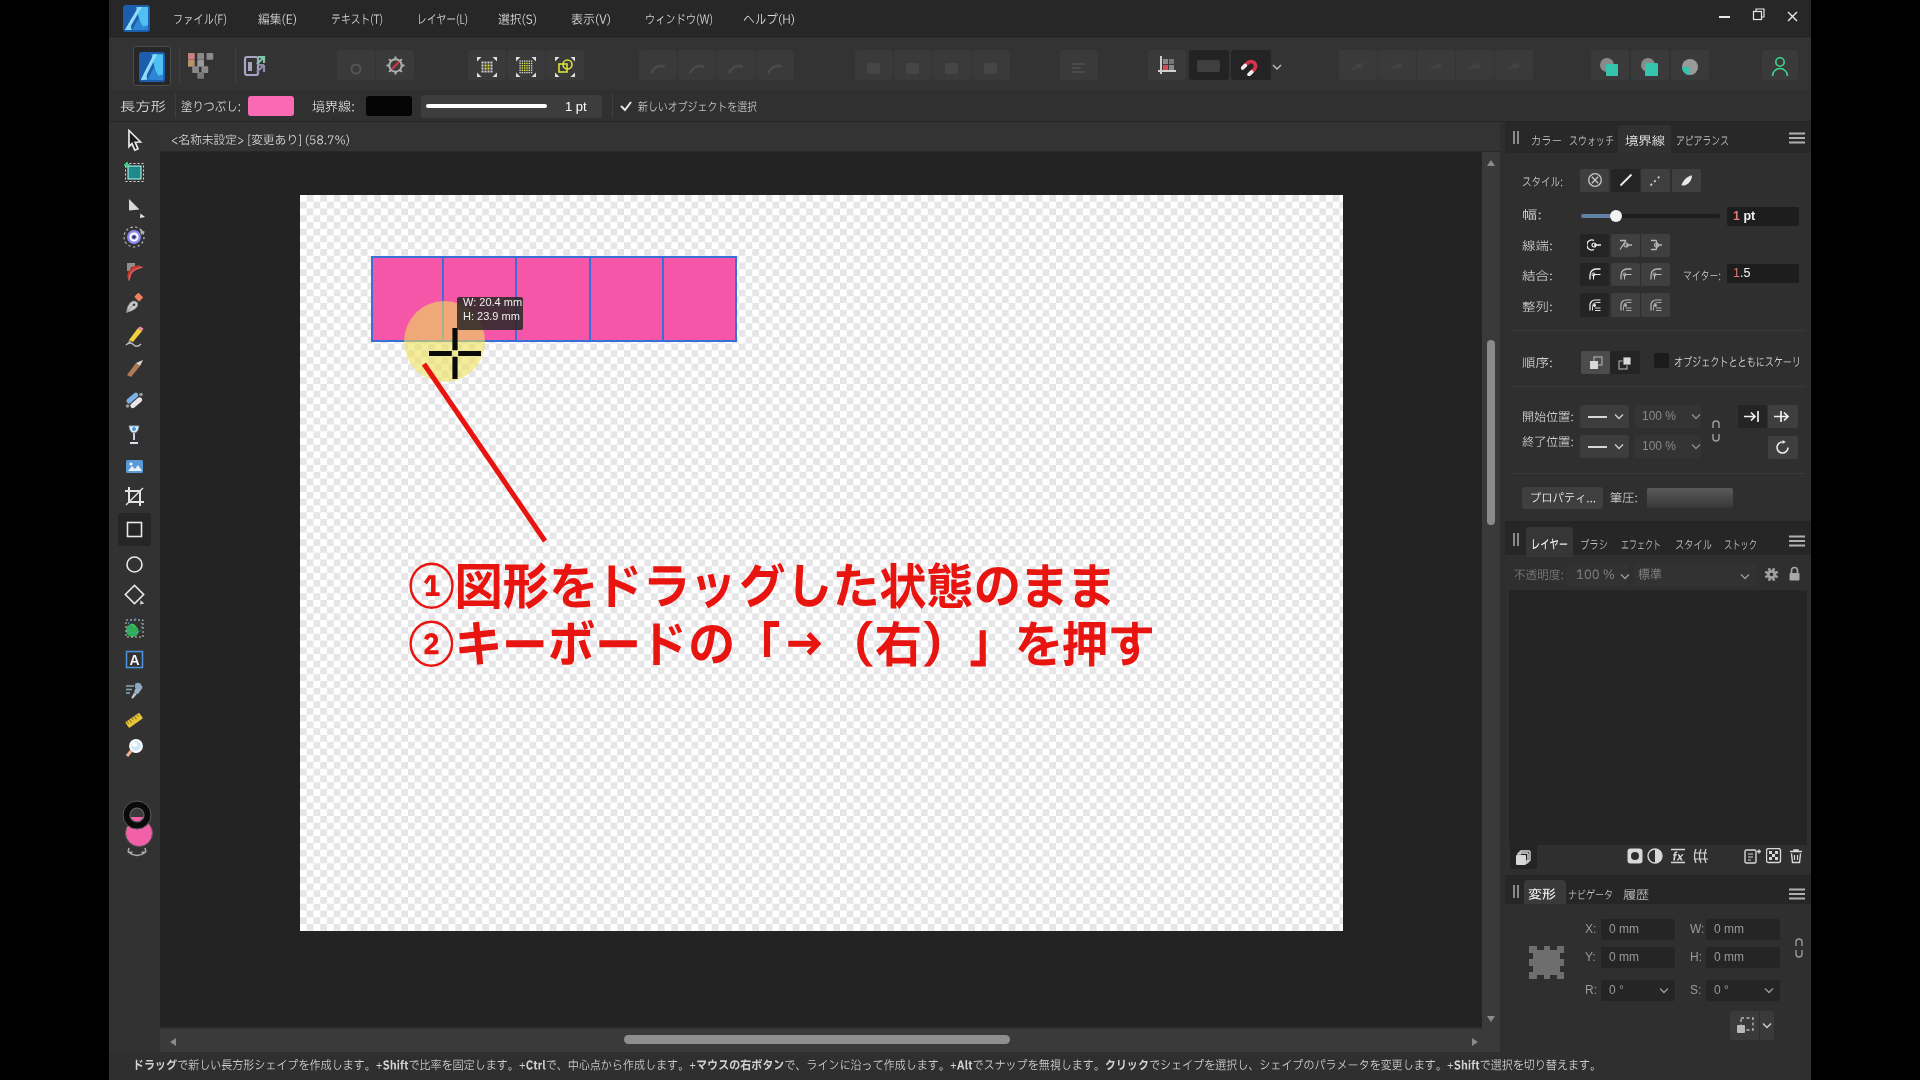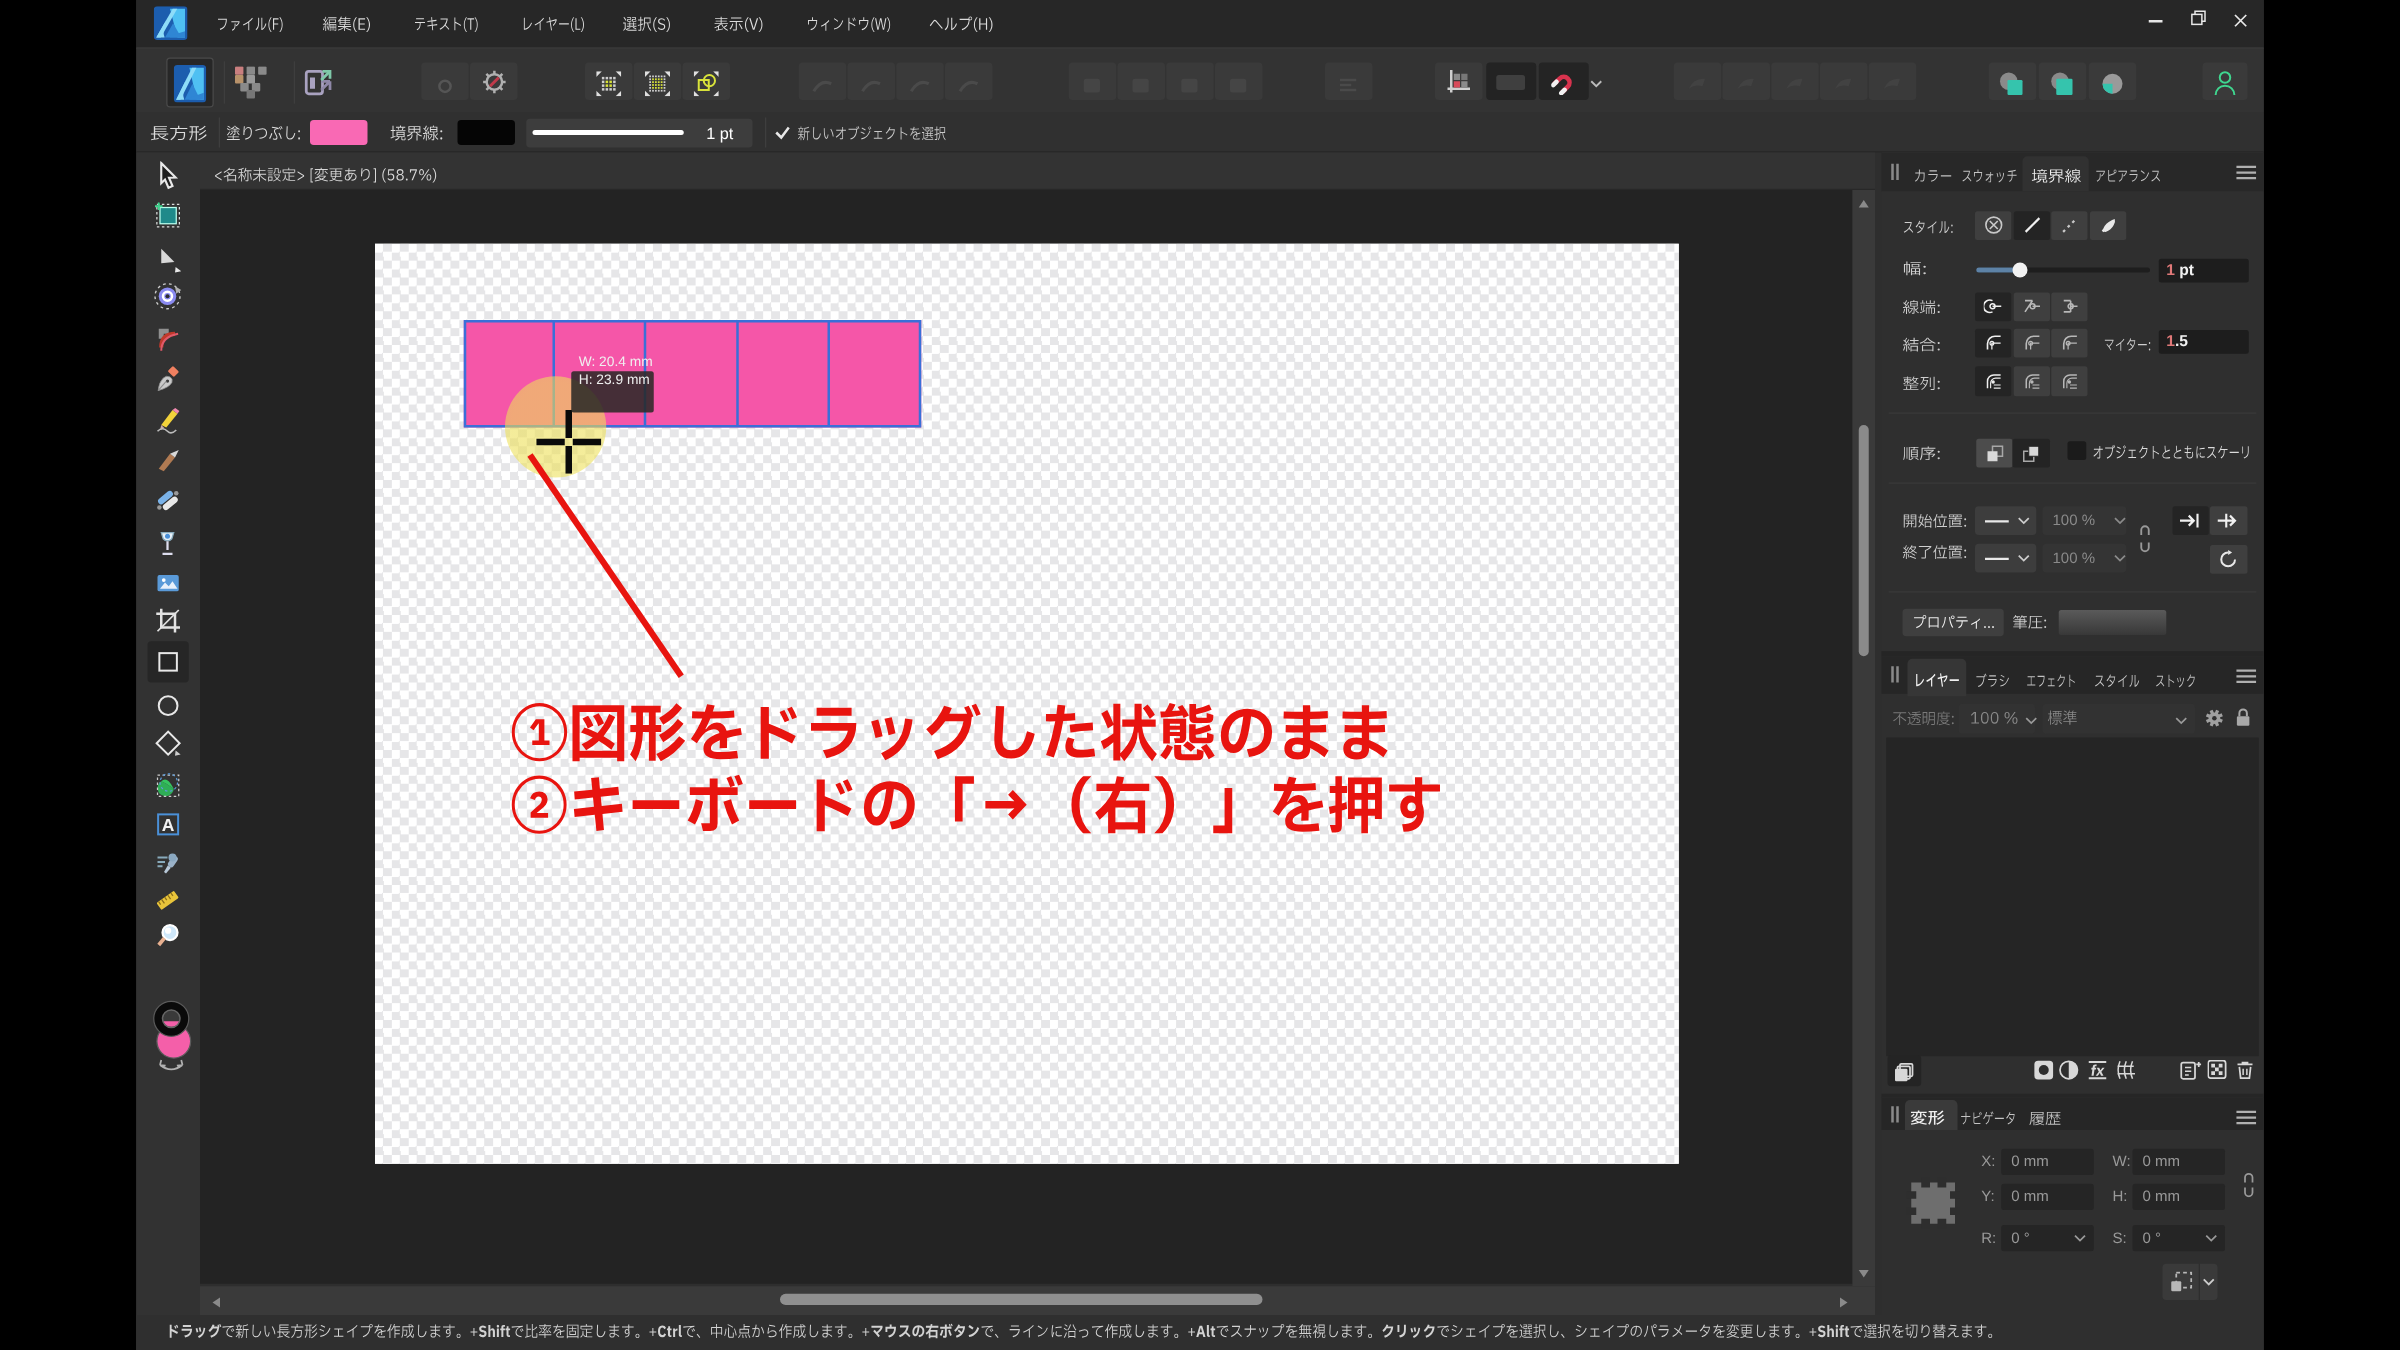--- a/index.html
+++ b/index.html
@@ -436,21 +436,21 @@
       <div class="abs" style="left:429px;top:105px;width:2px;height:84px;background:#3a6fd8"></div>
       <div class="abs" style="left:502px;top:105px;width:2px;height:84px;background:#3a6fd8"></div>
       <div class="abs" style="left:244px;top:149px;width:81px;height:81px;border-radius:50%;background:radial-gradient(circle, rgba(237,224,88,0.6) 62%, rgba(237,224,88,0.55) 84%, rgba(237,224,88,0) 100%)"></div>
       <svg class="abs" style="left:269px;top:176px" width="52" height="51" viewBox="0 0 52 51">
 <g stroke="#0a0a0a" stroke-width="5.2">
 <path d="M0 25.5 H22.8 M29.2 25.5 H52"></path>
           <path d="M26 0 V22.3 M26 28.7 V51"></path>
 </g>
       </svg>
       <div class="abs" style="left:297px;top:145px;width:66px;height:33px;background:rgba(40,40,36,0.86);border-radius:2px"></div>
-      <div class="abs" style="left:303px;top:132px;font-size:11px;color:#f0f0f0;line-height:13.5px">W: 20.4 mm<br>H: 23.9 mm</div>
+      <div class="abs" style="left:303px;top:144px;font-size:11px;color:#f0f0f0;line-height:13.5px">W: 20.4 mm<br>H: 23.9 mm</div>
       <svg class="abs" style="left:260px;top:208px" width="130" height="186">
         <path d="M4 4 L125 181" stroke="#e8140f" stroke-width="5"></path>
       </svg>
       <svg style="position:absolute;left:248px;top:397.6px;overflow:visible" width="709" height="72">
         <path transform="translate(0,54.5) scale(0.9521885521885521,1)" d="M1.5 -18.8Q1.5 -25.1 4.6 -30.5Q7.7 -35.8 13.1 -39.0Q18.4 -42.1 24.8 -42.1Q31.1 -42.1 36.4 -39.0Q41.8 -35.8 44.9 -30.5Q48 -25.1 48 -18.8Q48 -12.5 44.9 -7.1Q41.8 -1.8 36.4 1.3Q31.1 4.5 24.8 4.5Q18.4 4.5 13.1 1.3Q7.7 -1.8 4.6 -7.1Q1.5 -12.5 1.5 -18.8ZM45.5 -18.8Q45.5 -24.5 42.7 -29.2Q39.9 -34 35.2 -36.8Q30.4 -39.6 24.8 -39.6Q19.1 -39.6 14.3 -36.8Q9.6 -34 6.8 -29.2Q4 -24.5 4 -18.8Q4 -13.2 6.8 -8.4Q9.6 -3.6 14.3 -0.8Q19.1 2 24.8 2.0Q30.4 2 35.2 -0.8Q39.9 -3.6 42.7 -8.4Q45.5 -13.2 45.5 -18.8ZM33.2 -8.5H18.7V-12.2H24.2V-25.8H23.9L19.8 -20.3L16.8 -22.6L21.7 -29.2H28.9V-12.2H33.2Z M52.5 4.4V-40.4H96.0V4.4H90.0V1.6H58.5V4.4ZM58.5 -3.9H90.0V-35.0H58.5ZM74.2 -23.6Q73.4 -25.7 72.2 -27.9Q71 -30 69.7 -31.7L74.4 -33.9Q77.2 -30.3 79 -25.9ZM60.2 -9.1Q65.3 -11.2 69.5 -14.5Q64.3 -17 59.7 -18.5L62.6 -22.6Q67.4 -21.1 73.6 -18.2Q79.2 -24 83.3 -33.3L88.4 -31.0Q84.6 -22.4 78.6 -15.6Q83.8 -12.7 88.1 -9.6L85.2 -4.7Q80 -8.7 74.7 -11.7Q69.8 -7.3 64 -4.3ZM65.4 -21.7Q63.7 -25.8 60.9 -29.8L65.6 -31.9Q68.3 -28.5 70.1 -24.1Z M125.3 -30.2Q129.9 -32.7 133.5 -35.5Q137 -38.3 139.8 -41.9L144.6 -38.1Q138.2 -29.8 128.7 -24.7ZM127.1 -19.0H122.4V4.0H116.7V-19.0H111.7Q111.4 -11.9 110 -6.5Q108.7 -1.1 105.6 4.4L100.9 -1.0Q103.6 -5 104.6 -9.3Q105.7 -13.5 105.9 -19.0H101.1V-24.6H106.0V-34.6H101.9V-40.0H126.6V-34.6H122.4V-24.6H127.1ZM111.7 -34.6V-24.6H116.7V-34.6ZM125.2 -16.5Q134.8 -21.3 141 -29.3L145.8 -25.6Q138.6 -16.4 128.7 -10.8ZM147.2 -12.0Q138.7 -1.1 126.7 4.4L122.9 -1.3Q134.4 -6.3 142.2 -15.6Z M190.8 -3.9 191.6 2.0Q184.2 2.9 177.1 2.9Q169.6 2.9 166 0.7Q162.5 -1.4 162.5 -5.8Q162.5 -9.6 165.6 -12.7Q168.7 -15.7 176 -18.2Q175.6 -19.8 174.5 -20.4Q173.3 -21.1 171.3 -21.1Q169.1 -21.1 166.5 -19.9Q163.9 -18.6 162.2 -16.8Q161.1 -15.6 160.1 -14.3Q159 -12.9 157 -10.0L152 -13.4Q155.2 -17.9 157.5 -21.8Q159.8 -25.7 161.5 -29.7Q158.3 -29.7 152.9 -29.9L153.1 -35.5Q158.3 -35.3 163.7 -35.2Q164.3 -37 165.6 -41.1L172 -40.1Q171 -37 170.4 -35.3Q181 -35.5 188.2 -36.2L188.6 -30.6Q179.8 -29.8 168.3 -29.7Q166.2 -24.7 164.2 -21.3L164.6 -21.2Q168.6 -26.5 173.8 -26.5Q177 -26.5 179.1 -24.8Q181.2 -23.1 182 -19.9Q186.5 -21 193.8 -22.2L194.8 -16.7Q187.5 -15.5 182.4 -14.2Q182.4 -9.2 182.3 -6.1L176.1 -5.9Q176.3 -9.2 176.3 -12.4Q172.3 -10.9 170.5 -9.4Q168.8 -7.9 168.8 -6.2Q168.8 -4.9 169.5 -4.2Q170.3 -3.5 172 -3.2Q173.7 -2.9 176.9 -2.9Q182.9 -2.9 190.8 -3.9Z M237.1 -29.2Q234.8 -34.3 232.8 -37.5L236.8 -39.1Q239.4 -34.7 241.1 -30.8ZM217.5 -38.9V-25.6Q222.1 -24 228.2 -21.3Q234.4 -18.6 240.1 -15.7L237 -9.7Q232.2 -12.3 226.8 -14.6Q221.5 -16.9 217.5 -18.3V2.5H210.6V-38.9ZM230.8 -26.7Q228.7 -31.2 226.5 -35.0L230.5 -36.6Q233.2 -32 234.7 -28.3Z M257.6 -38.3H287.0V-32.0H257.6ZM252.9 -26.2H291.0Q291 -14.4 284.4 -7.3Q277.9 -0.2 265.9 2.0L262.9 -4.3Q272.3 -5.9 277.3 -9.8Q282.3 -13.6 283.9 -19.9H252.9Z M318 -16.4Q317.1 -21.4 314.6 -29.5L320.7 -30.8Q322.8 -23.2 323.9 -17.9ZM311.8 -2.0Q318.5 -4.8 322.6 -8.3Q326.7 -11.9 328.9 -17.0Q331.1 -22.1 331.9 -29.8L338.2 -28.9Q337.2 -20.5 334.6 -14.5Q332 -8.5 327.3 -4.0Q322.6 0.4 315.3 3.7ZM307.1 -14.1Q305.6 -20.7 303.4 -27.4L309.4 -29.0Q311.5 -22.7 313.1 -15.6Z M391.5 -41.6Q393.9 -37.2 395.5 -33.1L391.8 -31.7Q389.9 -36.4 387.8 -40.2ZM385.4 -39.9Q387.8 -35.7 389.4 -31.4L388 -30.9Q387.2 -18.3 379.7 -9.7Q372.2 -1 359.3 2.8L356.3 -3.7Q366.9 -6.7 373.2 -12.9Q379.5 -19 381 -27.5H365.7Q363.3 -24.4 360.7 -21.6Q358 -18.9 354.4 -15.9L349.7 -21.1Q360 -28.7 364.7 -39.9L371.2 -38.1Q370.4 -36.1 369.1 -33.6H384.1Q382.8 -36.4 381.5 -38.5Z M408.3 -39.8 415.2 -39.6 413.8 -14.5Q413.7 -14 413.7 -13.0Q413.7 -8.4 415.5 -6.4Q417.3 -4.4 421 -4.4Q424.4 -4.4 426.9 -5.8Q429.3 -7.3 431.2 -10.6Q433 -13.9 434.4 -19.5L440.9 -17.5Q438.8 -7.8 433.8 -2.8Q428.8 2.2 421.1 2.2Q414 2.2 410.5 -1.4Q406.9 -5 406.9 -12.7Q406.9 -14 406.9 -14.7Z M475 -28.4Q470.7 -27.9 464.8 -27.7Q462.1 -12.4 456.9 1.5L450.4 -0.6Q455.5 -13.5 458.1 -27.5L453.9 -27.4L450.3 -27.5V-33.3L454.4 -33.3L459.1 -33.3Q459.6 -37 460 -40.7L466.5 -40.1Q466.3 -38.1 465.7 -33.5Q471.5 -33.8 474.6 -34.2ZM470.2 -24.7Q475.8 -25.4 479.8 -25.8Q483.9 -26.1 489.6 -26.5L489.9 -20.4Q484.1 -20.1 480 -19.7Q475.9 -19.3 470.9 -18.5ZM491.6 0.5Q485.1 1.5 479.3 1.5Q466.6 1.5 466.6 -7.0Q466.6 -9 467.1 -10.8Q467.6 -12.7 468.7 -14.8L474.3 -13.1Q473.5 -11.2 473.1 -10.2Q472.8 -9.2 472.8 -8.1Q472.8 -6.3 474.4 -5.5Q476 -4.8 479.5 -4.8Q482.3 -4.8 484.9 -5.0Q487.5 -5.2 490.8 -5.7Z M531.1 -23.1Q531.6 -18.9 532.9 -15.6Q534.3 -12.2 536.8 -8.9Q539.3 -5.5 543.5 -1.3L539.5 4.4Q535.2 -0.4 533 -3.6Q530.7 -6.8 529.4 -10.3Q528.2 -13.9 527.9 -18.5H527.4Q527.2 -13.9 525.9 -10.3Q524.7 -6.7 522.3 -3.3Q520 0 516.1 4.4L512.8 0.2V3.9H506.9V-10.7Q503.3 -7.6 498.9 -5.1L496.4 -11.6Q502.2 -14.1 506.9 -17.7V-24.6L502.3 -21.8Q499.8 -28.2 496.8 -33.8L501.8 -36.6Q505.4 -29.7 506.9 -25.7V-41.6H512.8V-1.9Q516.7 -5.9 519 -9.2Q521.3 -12.5 522.5 -15.7Q523.8 -19 524.3 -23.1H514.4V-29.0H524.7Q524.7 -30.1 524.7 -32.8V-41.5H530.7V-32.8Q530.7 -30.1 530.7 -29.0H542.5V-23.1ZM537.6 -29.5Q536 -32.1 534.7 -34.0Q533.4 -35.9 531.7 -37.9L535.6 -40.9Q537.3 -39.3 538.9 -37.1Q540.5 -35 541.8 -32.8Z M546.3 -35.4 550.4 -35.4Q552.5 -38.4 554.2 -42.2L559.2 -40.9Q557.6 -37.7 556.3 -35.7Q559.2 -35.8 562.8 -36.1Q561.9 -37.6 560.9 -39.0L564.9 -40.6Q566.3 -38.8 567.8 -36.5Q569.3 -34.2 570.4 -32.2L566 -30.1L565 -32.1Q556.8 -31 546.9 -30.5ZM574.7 -26.2Q573 -26.2 571.9 -27.2Q570.8 -28.3 570.8 -29.9V-41.3H576.4V-37.5Q582.7 -38.9 587.5 -41.0L589.5 -36.7Q583.6 -34.3 576.4 -32.9V-31.7Q576.4 -30.4 577.6 -30.4H585.3V-34.2L590.9 -32.6V-30.5Q590.9 -28.2 589.6 -27.2Q588.4 -26.2 585.3 -26.2ZM557.8 -14.0H562.8V-15.7H554.4V-9.8H548.8V-29.5H568.1V-14.3Q568.1 -12.4 566.9 -11.3Q565.8 -10.1 563.7 -10.1H558.8ZM562.8 -23.9V-25.5H554.4V-23.9ZM574.5 -9.9Q572.7 -9.9 571.7 -10.9Q570.6 -11.9 570.6 -13.6V-25.1H576.1V-21.4Q583 -23.1 587.4 -25.0L589.3 -20.6Q586 -19.2 582.9 -18.3Q579.7 -17.3 576.1 -16.7V-15.6Q576.1 -14.4 577.3 -14.4H585.6V-18.4L591.1 -16.7V-14.5Q591.1 -12 589.9 -10.9Q588.8 -9.9 585.6 -9.9ZM554.4 -20.7V-19.0H562.8V-20.7ZM569.1 -11.6Q572.8 -9.6 575.9 -6.8L572.1 -3.1Q568.9 -6 565.5 -8.2ZM585.2 -9.4Q589.7 -4.4 592.1 0.1L587 2.8Q583.8 -3.2 580.5 -6.7ZM546.3 -0.3Q548.1 -2.3 549.6 -4.6Q551.2 -6.8 552.1 -9.0L557 -7.0Q554.7 -1.5 550.9 3.0ZM577.1 -1.2V-5.3L582.7 -3.7V-1.5Q582.7 1.2 581.5 2.4Q580.4 3.6 577.4 3.6H564.7Q562 3.6 560.5 3.0Q559.1 2.4 558.5 1.0Q558 -0.3 558 -2.9V-8.6H563.9V-2.9Q563.9 -1.9 564.3 -1.6Q564.6 -1.2 565.8 -1.2Z M640.3 -19.1Q640.3 -10.3 635.3 -5.1Q630.4 0.1 620.9 1.1L619.1 -5.2Q626.8 -6.1 630.2 -9.4Q633.6 -12.7 633.6 -18.9Q633.6 -24.1 630.7 -27.3Q627.9 -30.5 622.6 -31.4Q621.4 -21.4 619.6 -15.0Q617.7 -8.6 614.9 -5.3Q612.1 -2.1 608.2 -2.1Q605.2 -2.1 602.8 -3.6Q600.3 -5.1 598.8 -8.2Q597.2 -11.3 597.2 -15.9Q597.2 -22.2 600.1 -27.1Q603 -32.1 608.1 -34.8Q613.2 -37.6 619.5 -37.6Q625.5 -37.6 630.3 -35.3Q635 -32.9 637.6 -28.7Q640.3 -24.5 640.3 -19.1ZM616.1 -31.4Q612.5 -30.7 609.6 -28.6Q606.8 -26.5 605.3 -23.2Q603.7 -19.9 603.7 -16.0Q603.7 -12.6 604.9 -10.7Q606.1 -8.9 608.1 -8.9Q609.5 -8.9 611 -11.3Q612.5 -13.6 613.8 -18.6Q615.1 -23.7 616.1 -31.4Z M684.3 1.3Q678.1 -3.5 672.3 -6.1V-5.5Q672.3 -1.2 669.7 0.9Q667.1 3.1 661.6 3.1Q656.5 3.1 653.5 0.7Q650.6 -1.7 650.6 -5.8Q650.6 -9.9 653.5 -12.2Q656.5 -14.5 661.7 -14.5Q663.6 -14.5 666.2 -14.1V-18.6Q658.7 -18.6 651.6 -18.8L651.8 -24.6Q655.1 -24.4 664.9 -24.3H666.2V-29.4Q658.2 -29.4 649.9 -29.7L650.1 -35.4Q655.8 -35.2 666.2 -35.1V-40.3H672.3V-35.1Q680.5 -35.2 687 -35.7L687.2 -30.0Q681 -29.5 672.3 -29.4V-24.3Q680.9 -24.4 685.5 -24.8L685.8 -19.0Q681.6 -18.7 672.3 -18.6V-12.5Q679.8 -9.8 687.8 -4.1ZM666.2 -8.4Q663.5 -9.1 661.5 -9.1Q659.3 -9.1 658.2 -8.2Q657 -7.4 657 -5.8Q657 -4.3 658.2 -3.5Q659.3 -2.7 661.5 -2.7Q663.8 -2.7 665 -3.4Q666.2 -4.2 666.2 -5.8Z M733.8 1.3Q727.6 -3.5 721.8 -6.1V-5.5Q721.8 -1.2 719.2 0.9Q716.6 3.1 711.1 3.1Q706 3.1 703 0.7Q700.1 -1.7 700.1 -5.8Q700.1 -9.9 703 -12.2Q706 -14.5 711.2 -14.5Q713.1 -14.5 715.7 -14.1V-18.6Q708.2 -18.6 701.1 -18.8L701.3 -24.6Q704.6 -24.4 714.4 -24.3H715.7V-29.4Q707.7 -29.4 699.4 -29.7L699.6 -35.4Q705.3 -35.2 715.7 -35.1V-40.3H721.8V-35.1Q730 -35.2 736.5 -35.7L736.7 -30.0Q730.5 -29.5 721.8 -29.4V-24.3Q730.4 -24.4 735 -24.8L735.3 -19.0Q731.1 -18.7 721.8 -18.6V-12.5Q729.3 -9.8 737.3 -4.1ZM715.7 -8.4Q713 -9.1 711 -9.1Q708.8 -9.1 707.7 -8.2Q706.5 -7.4 706.5 -5.8Q706.5 -4.3 707.7 -3.5Q708.8 -2.7 711 -2.7Q713.3 -2.7 714.5 -3.4Q715.7 -4.2 715.7 -5.8Z" fill="#e8140f"></path>
       </svg>
       <svg style="position:absolute;left:248px;top:455.6px;overflow:visible" width="749" height="72">
         <path transform="translate(0,54.5) scale(0.9431818181818182,1)" d="M48 -18.8Q48 -12.5 44.9 -7.1Q41.8 -1.8 36.4 1.3Q31.1 4.5 24.8 4.5Q18.4 4.5 13.1 1.3Q7.7 -1.8 4.6 -7.1Q1.5 -12.5 1.5 -18.8Q1.5 -25.1 4.6 -30.5Q7.7 -35.8 13.1 -39.0Q18.4 -42.1 24.8 -42.1Q31.1 -42.1 36.4 -39.0Q41.8 -35.8 44.9 -30.5Q48 -25.1 48 -18.8ZM45.5 -18.8Q45.5 -24.5 42.7 -29.2Q39.9 -34 35.2 -36.8Q30.4 -39.6 24.8 -39.6Q19.1 -39.6 14.3 -36.8Q9.6 -34 6.8 -29.2Q4 -24.5 4 -18.8Q4 -13.2 6.8 -8.4Q9.6 -3.6 14.3 -0.8Q19.1 2 24.8 2.0Q30.4 2 35.2 -0.8Q39.9 -3.6 42.7 -8.4Q45.5 -13.2 45.5 -18.8ZM22.6 -12.2H32.3V-8.3H17.5V-12.5L23.8 -17.9Q25.5 -19.4 26.2 -20.4Q26.9 -21.4 26.9 -22.7V-23.1Q26.9 -24.1 26.1 -24.7Q25.3 -25.3 24.3 -25.3Q21.9 -25.3 21.1 -22.5L17 -24.0Q17.8 -26.4 19.7 -27.9Q21.7 -29.4 24.8 -29.4Q28.1 -29.4 30 -27.6Q31.9 -25.8 31.9 -23.1Q31.9 -20.6 30.4 -18.8Q29 -17.1 26.2 -14.9Z M94.9 -19.5 95.5 -13.2 78.4 -11.4 79.7 1.4 73.3 2.2 71.9 -10.8 54.8 -9 54.2 -15.3 71.2 -17.1 70.4 -24.5 54.9 -22.9 54.4 -29.3 69.8 -30.8 68.8 -40.1 75.4 -40.8 76.3 -31.5 91.9 -33.1 92.5 -26.8 77 -25.1 77.8 -17.7Z M143.6 -15.3H104.0V-22.3H143.6Z M193.5 -34.1Q191.8 -38.7 190.3 -41.5L194.3 -42.8Q196.2 -39 197.5 -35.4ZM186.8 -32.8Q185.2 -37.1 183.6 -40.2L187.6 -41.5Q189.4 -38 190.8 -34.1ZM163.7 2.2 162.1 -3.9H169.5V-26.5H152.5V-32.7H169.4V-39.8H176.1V-32.7H193.1V-26.5H176.1V-4.0Q176.1 -0.8 174.6 0.7Q173.1 2.2 169.7 2.2ZM150.7 -6.1Q153 -9.7 154.8 -14.1Q156.5 -18.4 157.6 -23.1L163.9 -21.4Q162.8 -16.5 161 -11.6Q159.1 -6.7 156.9 -2.9ZM188.3 -2.9Q183.4 -12.6 181 -21.2L187.5 -23.1Q189.6 -15.1 194.4 -6.1Z M242.6 -15.3H202.9V-22.3H242.6Z M286.6 -29.2Q284.3 -34.3 282.3 -37.5L286.3 -39.1Q288.9 -34.7 290.6 -30.8ZM267 -38.9V-25.6Q271.6 -24 277.7 -21.3Q283.9 -18.6 289.6 -15.7L286.5 -9.7Q281.7 -12.3 276.3 -14.6Q271 -16.9 267 -18.3V2.5H260.1V-38.9ZM280.3 -26.7Q278.2 -31.2 276 -35.0L280 -36.6Q282.7 -32 284.2 -28.3Z M343.3 -19.1Q343.3 -10.3 338.3 -5.1Q333.4 0.1 323.9 1.1L322.1 -5.2Q329.8 -6.1 333.2 -9.4Q336.6 -12.7 336.6 -18.9Q336.6 -24.1 333.7 -27.3Q330.9 -30.5 325.6 -31.4Q324.4 -21.4 322.6 -15.0Q320.7 -8.6 317.9 -5.3Q315.1 -2.1 311.2 -2.1Q308.2 -2.1 305.8 -3.6Q303.3 -5.1 301.8 -8.2Q300.2 -11.3 300.2 -15.9Q300.2 -22.2 303.1 -27.1Q306 -32.1 311.1 -34.8Q316.2 -37.6 322.5 -37.6Q328.5 -37.6 333.3 -35.3Q338 -32.9 340.6 -28.7Q343.3 -24.5 343.3 -19.1ZM319.1 -31.4Q315.5 -30.7 312.6 -28.6Q309.8 -26.5 308.3 -23.2Q306.7 -19.9 306.7 -16.0Q306.7 -12.6 307.9 -10.7Q309.1 -8.9 311.1 -8.9Q312.5 -8.9 314 -11.3Q315.5 -13.6 316.8 -18.6Q318.1 -23.7 319.1 -31.4Z M383.9 -5.4H377.4V-41.6H393.5V-35.5H383.9Z M438.3 -18.8 426.5 -7 422.5 -10.9 425.5 -13.9 427.7 -15.8 427.6 -16 423.7 -15.8H403.2V-21.8H423.7L427.6 -21.6L427.7 -21.8L425.5 -23.7L422.5 -26.7L426.5 -30.6Z M486.1 -41.6H493.0Q488.5 -37.8 485.8 -32.3Q483.1 -26.7 483.1 -20.5V-17.1Q483.1 -10.9 485.8 -5.4Q488.5 0.2 493 4.0H486.1Q483.4 1.8 481.1 -1.7Q478.9 -5.1 477.5 -9.6Q476.2 -14.1 476.2 -18.8Q476.2 -23.6 477.5 -28.0Q478.9 -32.5 481.1 -36.0Q483.4 -39.5 486.1 -41.6Z M542.2 -29.8H517.6Q516 -25.6 514 -22.2H538.7V4.0H532.5V1.0H513.5V4.0H507.3V-13.3Q503.9 -9.7 500.1 -6.7L496.3 -12.3Q501.6 -16.1 505.2 -20.3Q508.9 -24.5 511.2 -29.8H497.4V-35.6H513.3Q514.2 -38.9 514.7 -41.6L520.8 -40.8Q520.1 -37.5 519.5 -35.6H542.2ZM513.5 -4.8H532.5V-16.5H513.5Z M553.4 4.0H546.5Q551 0.2 553.7 -5.4Q556.4 -10.9 556.4 -17.1V-20.5Q556.4 -26.7 553.7 -32.3Q551 -37.8 546.5 -41.6H553.4Q556.1 -39.5 558.4 -36.0Q560.6 -32.5 562 -28.0Q563.3 -23.6 563.3 -18.8Q563.3 -14.1 562 -9.6Q560.6 -5.1 558.4 -1.7Q556.1 1.8 553.4 4.0Z M606.1 -32.2H612.6V4.0H596.5V-2.1H606.1Z M685.8 -3.9 686.6 2.0Q679.2 2.9 672.1 2.9Q664.6 2.9 661 0.7Q657.5 -1.4 657.5 -5.8Q657.5 -9.6 660.6 -12.7Q663.7 -15.7 671 -18.2Q670.6 -19.8 669.5 -20.4Q668.3 -21.1 666.3 -21.1Q664.1 -21.1 661.5 -19.9Q658.9 -18.6 657.2 -16.8Q656.1 -15.6 655.1 -14.3Q654 -12.9 652 -10.0L647 -13.4Q650.2 -17.9 652.5 -21.8Q654.8 -25.7 656.5 -29.7Q653.3 -29.7 647.9 -29.9L648.1 -35.5Q653.3 -35.3 658.7 -35.2Q659.3 -37 660.6 -41.1L667 -40.1Q666 -37 665.4 -35.3Q676 -35.5 683.2 -36.2L683.6 -30.6Q674.8 -29.8 663.3 -29.7Q661.2 -24.7 659.2 -21.3L659.6 -21.2Q663.6 -26.5 668.8 -26.5Q672 -26.5 674.1 -24.8Q676.2 -23.1 677 -19.9Q681.5 -21 688.8 -22.2L689.8 -16.7Q682.5 -15.5 677.4 -14.2Q677.4 -9.2 677.3 -6.1L671.1 -5.9Q671.3 -9.2 671.3 -12.4Q667.3 -10.9 665.5 -9.4Q663.8 -7.9 663.8 -6.2Q663.8 -4.9 664.5 -4.2Q665.3 -3.5 667 -3.2Q668.7 -2.9 671.9 -2.9Q677.9 -2.9 685.8 -3.9Z M705.6 -41.6V-33.7H710.0V-28.1H705.6V-19.7Q708.1 -20.5 709.4 -20.9L710 -15.6Q707.6 -14.7 705.6 -14.1V-2.0Q705.6 1.1 704.4 2.3Q703.2 3.4 700.2 3.4H697.1L695.4 -2.5H700.1V-12.5Q697.9 -11.9 695.4 -11.4L694.6 -17.1Q698.3 -17.8 700.1 -18.2V-28.1H695.3V-33.7H700.1V-41.6ZM710.8 -7.4V-40.5H739.5V-7.4H733.6V-10.0H727.7V4.0H722.1V-10.0H716.5V-7.4ZM722.2 -28.2V-35.1H716.5V-28.2ZM727.7 -28.2H733.7V-35.1H727.7ZM716.5 -22.8V-15.5H722.2V-22.8ZM727.7 -22.8V-15.5H733.7V-22.8Z M788.8 -29.3H773.7V-19.8Q775.2 -16.1 775.2 -12.7Q775.2 -5.1 770.8 -1.2Q766.5 2.7 757.9 2.9L756.7 -3.2Q762.9 -3.3 765.8 -5.1Q768.7 -6.9 769.3 -10.4H768.9Q767.2 -7.9 763.3 -7.9Q761.2 -7.9 759.3 -8.9Q757.4 -9.9 756.3 -12.0Q755.1 -14.1 755.1 -16.9Q755.1 -19.8 756.3 -21.9Q757.4 -24 759.3 -25.0Q761.2 -26.1 763.3 -26.1Q765.9 -26.1 767.2 -25.2H767.6V-29.3H745.7V-35.0H767.6V-40.7H773.7V-35.0H788.8ZM768.3 -17.0Q768.3 -18.7 767.3 -19.6Q766.4 -20.6 764.7 -20.6Q763.1 -20.6 762.1 -19.6Q761.2 -18.7 761.2 -17.0Q761.2 -15.3 762.1 -14.4Q763.1 -13.5 764.7 -13.5Q766.4 -13.5 767.3 -14.4Q768.3 -15.3 768.3 -17.0Z" fill="#e8140f"></path>
       </svg>
     </div>
@@ -557,21 +557,21 @@
       </svg>
       <svg class="abs" style="left:143px;top:144px" width="16" height="16">
         <path d="M3 13.5 V9 A6 6 0 0 1 9 3 H13.5" fill="none" stroke="#b8b8b8" stroke-width="1.3"></path>
         <path d="M6.5 13.5 V8.5 H13.5" fill="none" stroke="#b8b8b8" stroke-width="1"></path>
         <circle cx="6.5" cy="8.5" r="1.5" fill="none" stroke="#b8b8b8" stroke-width="1"></circle>
       </svg>
       <svg style="position:absolute;left:178px;top:144.8px;overflow:visible" width="40" height="17">
         <path transform="translate(0,13.2) scale(0.735407957888218,1)" d="M1.2 -8.4H10.6V-7.6Q9.9 -6.3 8.8 -5.1Q7.6 -3.9 6.2 -2.9Q7.3 -1.8 8.2 -0.7L7.6 -0.1Q5.4 -2.7 3 -4.7L3.6 -5.3Q4.7 -4.4 5.6 -3.5Q6.9 -4.4 8 -5.4Q9 -6.5 9.6 -7.6H1.2Z M22.4 -8.7Q21 -7.2 19 -6.0V0.4H18.1V-5.4Q16 -4.1 13.5 -3.3L13.2 -4.1Q15.6 -4.9 17.9 -6.3Q20.2 -7.6 21.8 -9.3Z M34.3 -8.0Q34.1 -4.8 32.2 -2.7Q30.4 -0.6 27.2 0.3L26.8 -0.5Q29.6 -1.2 31.2 -2.8Q29.8 -4 28.3 -4.9L28.9 -5.6Q30.4 -4.6 31.8 -3.5Q33 -5 33.4 -7.2H28.6Q28.1 -6.3 27.4 -5.7Q26.8 -5 25.9 -4.3L25.3 -5.0Q27.8 -6.8 29 -9.6L29.8 -9.4Q29.5 -8.7 29.1 -8.0Z M46.8 -4.1H37.2V-5.0H46.8Z M49.1 -5.8V-6.0Q49.1 -6.3 49.3 -6.5Q49.5 -6.6 49.8 -6.6Q50.2 -6.6 50.4 -6.5Q50.6 -6.3 50.6 -6.0V-5.8Q50.6 -5.5 50.4 -5.3Q50.2 -5.1 49.8 -5.1Q49.5 -5.1 49.3 -5.3Q49.1 -5.5 49.1 -5.8ZM49.1 -0.6V-0.7Q49.1 -1 49.3 -1.2Q49.5 -1.4 49.8 -1.4Q50.2 -1.4 50.4 -1.2Q50.6 -1 50.6 -0.7V-0.6Q50.6 -0.2 50.4 -0.0Q50.2 0.1 49.8 0.1Q49.5 0.1 49.3 -0.0Q49.1 -0.2 49.1 -0.6Z" fill="#cfcfcf"></path>
       </svg>
       <div class="vbox" style="left:222px;top:142px;width:72px;height:19px"></div>
-      <div class="abs" style="left:228px;top:144px;font-size:12.5px;font-weight:bold"><span style="color:#e07878">1</span><span style="color:#f2f2f2">.5</span></div>
+      <div class="abs" style="left:228px;top:144px;font-size:12.5px;font-weight:normal"><span style="color:#e07878">1</span><span style="color:#f2f2f2">.5</span></div>
       <svg style="position:absolute;left:17px;top:175.8px;overflow:visible" width="33" height="17">
         <path transform="translate(0,13.2) scale(1.1202659728245157,1)" d="M5.9 -6.9Q7.4 -8.3 7.9 -10.1L8.5 -10.0Q8.4 -9.5 8.1 -8.8H11.3V-8.2H10.5Q10.2 -6.8 9.3 -5.7Q10.1 -5.1 11.6 -4.4L11.3 -3.8Q9.8 -4.5 8.8 -5.2Q7.9 -4.4 6.4 -3.8L6.2 -4.4Q7.5 -4.9 8.4 -5.7Q7.6 -6.5 7.3 -7.5Q6.9 -7 6.4 -6.5ZM0.5 -4.4Q1.5 -4.8 2.1 -5.2Q2.6 -5.6 2.8 -6.0H1.1V-8.1H3.2V-8.7H0.6V-9.3H3.2V-10.0H3.8V-9.3H6.3V-8.7H3.8V-8.1H5.9V-6.0H3.8V-5.5H3.9L4 -5.7Q4.1 -5.7 4.2 -5.7Q4.2 -5.7 4.3 -5.7L6.1 -4.6L5.8 -4.1L3.9 -5.2L3.9 -5.2Q3.8 -5.2 3.8 -5.2V-3.8H3.2V-5.8H3.1Q3 -5.3 2.4 -4.8Q1.8 -4.3 0.8 -3.8ZM7.8 -8.2Q7.7 -8.1 7.7 -8.1Q8 -7 8.8 -6.2Q9.6 -7 9.8 -8.2ZM3.2 -7.5H1.7V-6.6H3.2ZM5.3 -6.6V-7.5H3.8V-6.6ZM10.3 -1.2H6.2V-0.0H11.4V0.6H0.6V-0.0H2.6V-2.1H3.3V-0.0H5.4V-2.8H1.1V-3.5H10.9V-2.8H6.2V-1.8H10.3Z M22.2 -9.9H22.9V-0.2Q22.9 0.3 22.7 0.5Q22.5 0.7 22.1 0.7H20.2L20 -0.1H22.2ZM13 -8.9V-9.6H18.6V-8.9H15.6Q15.5 -8 15.3 -7.2H18.2V-6.7Q17.9 -4.2 16.8 -2.4Q15.8 -0.6 13.9 0.8L13.4 0.2Q15.3 -1.1 16.2 -2.8Q15.4 -3.7 14.5 -4.4L14.9 -4.9Q15.9 -4.2 16.6 -3.5Q17.2 -4.9 17.4 -6.6H15.1Q14.4 -4.6 13.1 -3.3L12.6 -3.9Q13.6 -4.8 14.1 -6.1Q14.7 -7.4 14.8 -8.9ZM19.5 -9.3H20.2V-1.6H19.5Z M25.1 -5.8V-6.0Q25.1 -6.3 25.3 -6.5Q25.5 -6.6 25.8 -6.6Q26.2 -6.6 26.4 -6.5Q26.6 -6.3 26.6 -6.0V-5.8Q26.6 -5.5 26.4 -5.3Q26.2 -5.1 25.8 -5.1Q25.5 -5.1 25.3 -5.3Q25.1 -5.5 25.1 -5.8ZM25.1 -0.6V-0.7Q25.1 -1 25.3 -1.2Q25.5 -1.4 25.8 -1.4Q26.2 -1.4 26.4 -1.2Q26.6 -1 26.6 -0.7V-0.6Q26.6 -0.2 26.4 -0.0Q26.2 0.1 25.8 0.1Q25.5 0.1 25.3 -0.0Q25.1 -0.2 25.1 -0.6Z" fill="#cfcfcf"></path>
       </svg>
       <div class="abs" style="left:75px;top:171px;width:29px;height:24px;background:#242424;border-radius:2px"></div>
       <div class="abs" style="left:106px;top:171px;width:29px;height:24px;background:#3f3f3f;border-radius:2px"></div>
       <div class="abs" style="left:136px;top:171px;width:29px;height:24px;background:#3f3f3f;border-radius:2px"></div>
       <svg class="abs" style="left:82px;top:175px" width="16" height="16">
         <path d="M3 13.5 V8 A5 5 0 0 1 8 3 H13.5" fill="none" stroke="#f0f0f0" stroke-width="1.2"></path>
         <path d="M5.5 13.5 V9.5 A4 4 0 0 1 9.5 5.5 H13.5" fill="none" stroke="#f0f0f0" stroke-width="0.9"></path>
         <circle cx="7.5" cy="8.5" r="1.4" fill="#f0f0f0"></circle>

